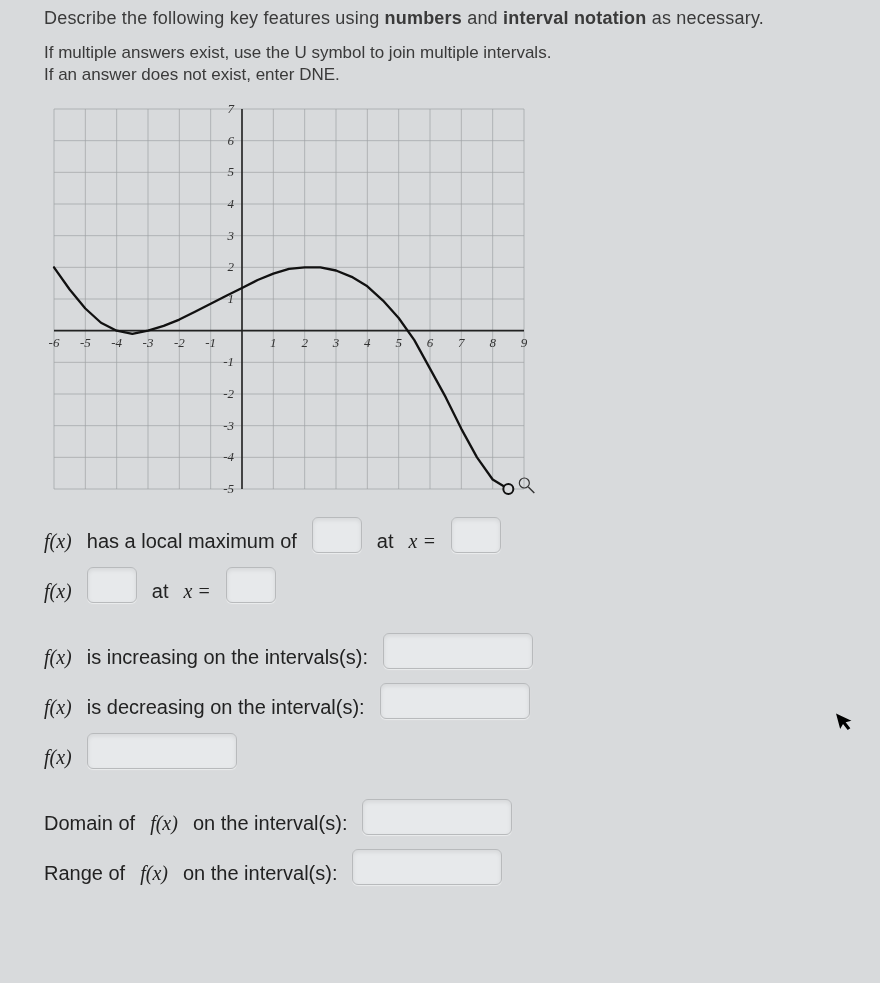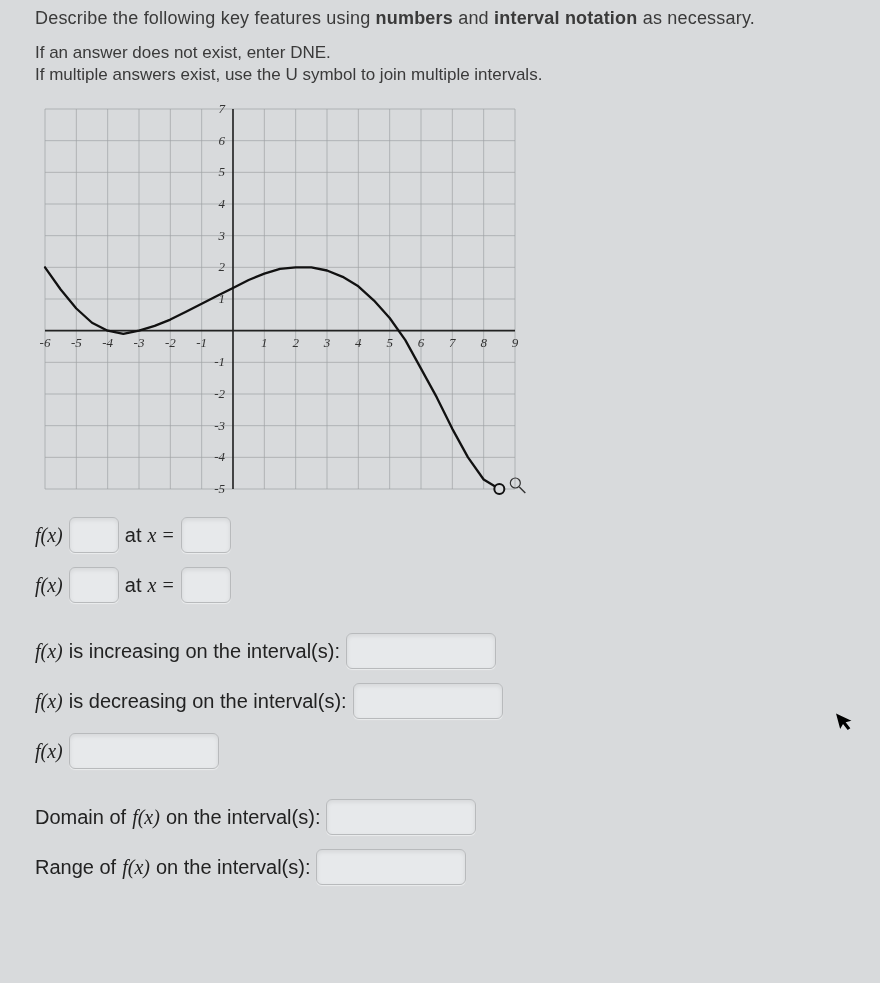--- a/index.html
+++ b/index.html
@@ -8,42 +8,42 @@
     padding: 0;
     width: 880px;
     height: 983px;
     background: #d8dadc;
     font-family: -apple-system, "Segoe UI", Arial, sans-serif;
     color: #2a2a2a;
     position: relative;
     overflow: hidden;
   }
   .page {
-    padding: 8px 24px 24px 35px;
+    padding: 8px 24px 24px 44px;
   }
   .q-title {
     font-size: 18px;
     color: #3a3a3a;
     margin-bottom: 14px;
     letter-spacing: 0.2px;
   }
   .q-title .bold { font-weight: 700; }
   .q-sub {
     font-size: 17px;
     color: #3a3a3a;
     margin-bottom: 2px;
   }
   .graph-wrap {
     margin-top: 14px;
     margin-left: -10px;
   }
   .line {
     display: flex;
-    align-items: center;
-    gap: 6px;
+    align-items: flex-end;
+    gap: 15px;
     font-size: 20px;
     color: #222;
     margin: 14px 0;
   }
   .math {
     font-family: "Cambria Math", "STIXGeneral", "Times New Roman", serif;
     font-style: italic;
   }
   .input-box {
     display: inline-block;
@@ -67,22 +67,22 @@
 </style>
 </head>
 <body>
 
 <div class="page">
 
   <div class="q-title">
     <span>Describe the following key features using </span><span class="bold">numbers</span><span> and </span><span class="bold">interval notation</span><span> as necessary.</span>
   </div>
 
+  <div class="q-sub">If multiple answers exist, use the U symbol to join multiple intervals.</div>
   <div class="q-sub">If an answer does not exist, enter DNE.</div>
-  <div class="q-sub">If multiple answers exist, use the U symbol to join multiple intervals.</div>
 
   <div class="graph-wrap">
     <svg id="chart-svg" width="510" height="400" viewBox="0 0 510 400">
       <rect x="0" y="0" width="510" height="400" fill="#d8dadc"></rect>
     <line x1="20" y1="390" x2="20" y2="10" stroke="#9fa2a5" stroke-width="0.7"></line>
         <line x1="51.33333333333333" y1="390" x2="51.33333333333333" y2="10" stroke="#9fa2a5" stroke-width="0.7"></line>
         <line x1="82.66666666666666" y1="390" x2="82.66666666666666" y2="10" stroke="#9fa2a5" stroke-width="0.7"></line>
         <line x1="114" y1="390" x2="114" y2="10" stroke="#9fa2a5" stroke-width="0.7"></line>
         <line x1="145.33333333333331" y1="390" x2="145.33333333333331" y2="10" stroke="#9fa2a5" stroke-width="0.7"></line>
         <line x1="176.66666666666666" y1="390" x2="176.66666666666666" y2="10" stroke="#9fa2a5" stroke-width="0.7"></line>
@@ -140,37 +140,38 @@
         <text x="200" y="14" font-size="13" font-style="italic" fill="#333" text-anchor="end" font-family="Times New Roman, serif">7</text>
         <path d="M20 168.33333333333334 L35.666666666666664 190.5 L51.33333333333333 209.5 L67 223.75 L82.66666666666666 231.66666666666669 L98.33333333333333 234.83333333333334 L114 231.66666666666669 L129.66666666666669 226.91666666666666 L145.33333333333331 220.58333333333334 L161 212.66666666666666 L176.66666666666666 204.75000000000003 L192.33333333333331 196.83333333333334 L208 188.91666666666669 L223.66666666666669 181 L239.33333333333334 174.66666666666669 L255 169.91666666666666 L270.66666666666663 168.33333333333334 L286.3333333333333 168.33333333333334 L302 171.5 L317.66666666666663 177.83333333333331 L333.3333333333333 187.33333333333331 L349 201.58333333333331 L364.66666666666663 218.99999999999997 L380.33333333333337 241.16666666666666 L396 269.66666666666663 L411.6666666666667 298.16666666666663 L427.33333333333337 329.8333333333333 L443 358.3333333333333 L458.6666666666667 380.5 L474.3333333333333 390 " fill="none" stroke="#111" stroke-width="2.3" stroke-linecap="round" stroke-linejoin="round"></path>
         <circle cx="474.3333333333333" cy="390" r="5" fill="#d8dadc" stroke="#111" stroke-width="2"></circle>
         <circle cx="490.3333333333333" cy="384" r="5" fill="none" stroke="#333" stroke-width="1.2"></circle>
         <line x1="494.3333333333333" y1="388" x2="500.3333333333333" y2="394" stroke="#333" stroke-width="1.4"></line>
       </svg>
   </div>
 
   <div class="line">
     <span class="math">f(x)</span>
+    <span> has a local maximum of </span>
     <span class="input-box input-sm"></span>
     <span> at </span>
     <span class="math">x =</span>
     <span class="input-box input-sm"></span>
   </div>
 
   <div class="line">
     <span class="math">f(x)</span>
     <span class="input-box input-sm"></span>
     <span> at </span>
     <span class="math">x =</span>
     <span class="input-box input-sm"></span>
   </div>
 
   <div class="line section-gap">
     <span class="math">f(x)</span>
-    <span> is increasing on the interval(s): </span>
+    <span> is increasing on the intervals(s): </span>
     <span class="input-box input-md"></span>
   </div>
 
   <div class="line">
     <span class="math">f(x)</span>
     <span> is decreasing on the interval(s): </span>
     <span class="input-box input-md"></span>
   </div>
 
   <div class="line">

